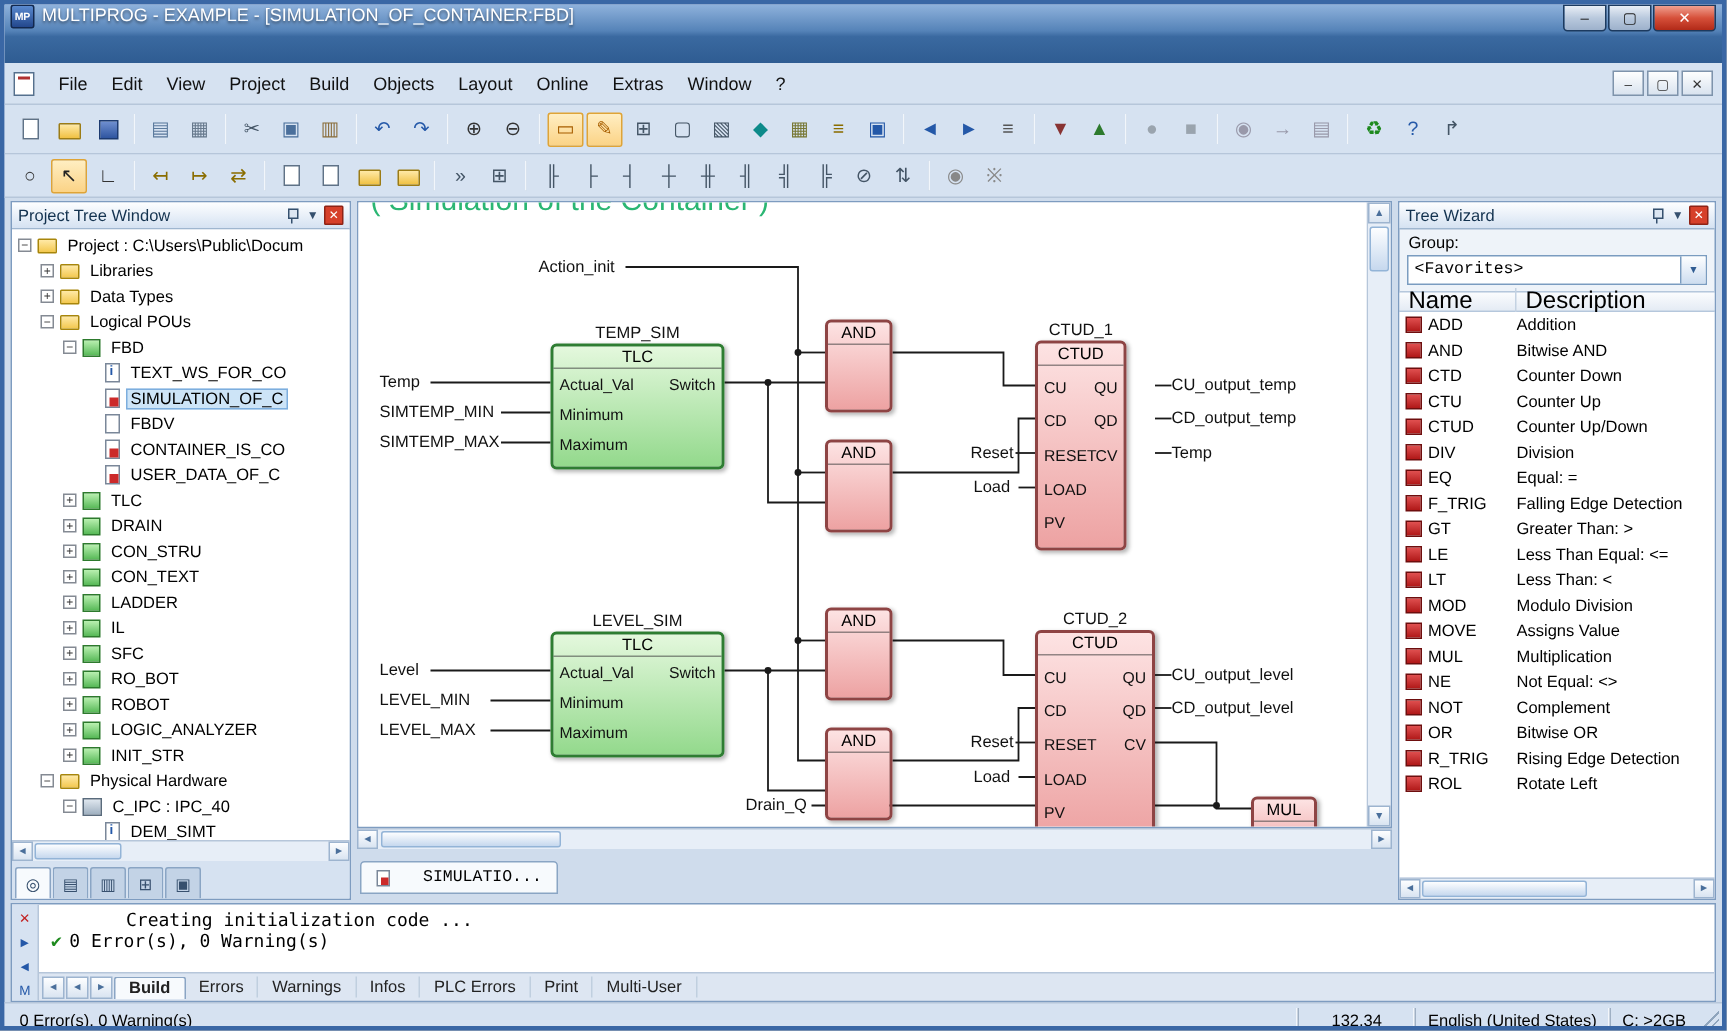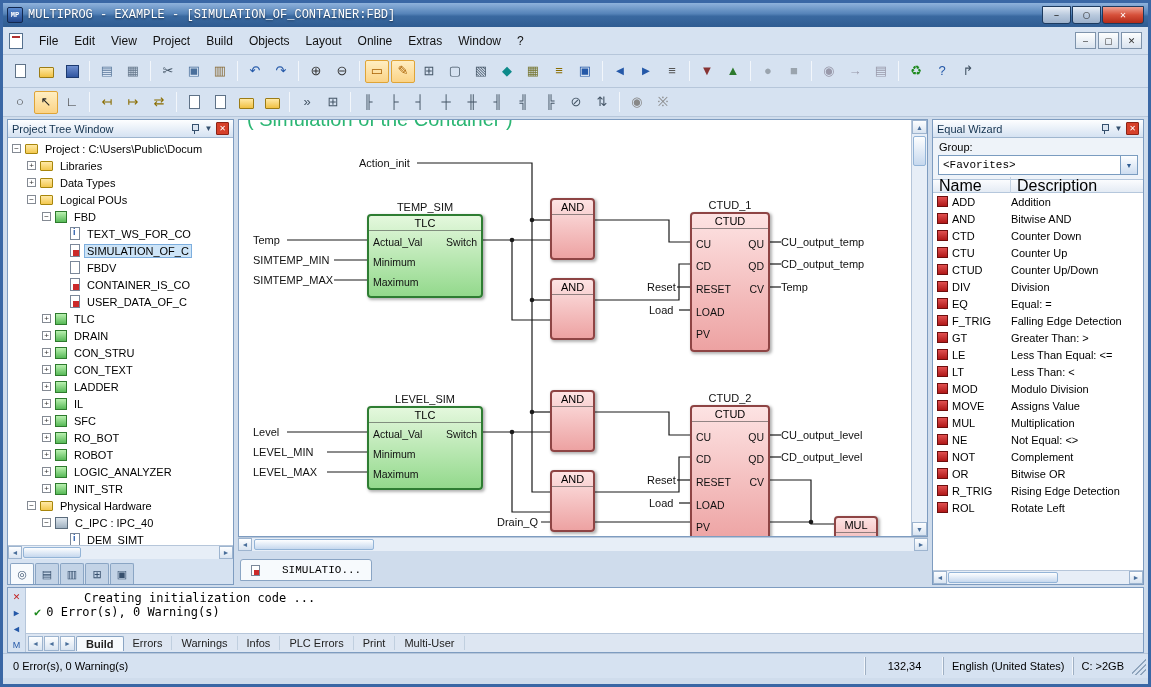--- a/index.html
+++ b/index.html
@@ -1,20 +1,20 @@
 <!DOCTYPE html>
 <html><head>
 <meta charset="utf-8">
 <style>
   html,body{margin:0;padding:0;background:#9fb4cc;font-family:"Liberation Sans",sans-serif;}
   *{box-sizing:border-box;}
   .window{position:relative;width:1151px;height:687px;border:3px solid #3a67a5;outline:1px solid #1d3a5f;background:#cfdcec;overflow:hidden;}
 
   
-  .titlebar{height:24px;background:linear-gradient(#8fb2dc,#5583b8 45%,#3a69a0 55%,#2f5c92);display:flex;align-items:center;padding:0 4px;color:#fff;font-family:Liberation Mono, monospace;}
+  .titlebar{height:39px;background:linear-gradient(#8fb2dc,#5583b8 45%,#3a69a0 55%,#2f5c92);display:flex;padding:0 4px;color:#fff;}
   .app-ico{width:16px;height:16px;background:linear-gradient(#5a8ad0,#23478c);border:1px solid #12284e;border-radius:2px;color:#fff;font-size:7px;font-weight:bold;display:flex;align-items:center;justify-content:center;margin-right:5px;flex:none;}
   .title{font-size:12px;text-shadow:0 1px 2px rgba(0,0,0,.5);white-space:nowrap;}
   .win-btns{margin-left:auto;display:flex;}
   .wbtn{width:29px;height:18px;border:1px solid #1c3least;border:1px solid #1c3a5f;background:linear-gradient(#e8eef6,#b9c9dd 50%,#9db1cb);color:#222;font-size:10px;display:flex;align-items:center;justify-content:center;border-radius:0 0 3px 3px;margin-left:1px;}
   .wbtn.close{width:42px;background:linear-gradient(#f0a090,#d6503a 50%,#b22a18);color:#fff;}
 
   
   .menubar{height:28px;background:#d6e2f1;display:flex;align-items:center;padding:0 6px;border-bottom:1px solid #b6c6da;}
   .mdi-ico{width:14px;height:16px;background:#fff;border:1px solid #55708e;margin-right:8px;flex:none;position:relative;}
   .mdi-ico::after{content:"";position:absolute;left:2px;top:2px;width:8px;height:2px;background:#b03030;}
@@ -562,21 +562,21 @@
               <span class="pin pl" style="top: 40px;">Minimum</span>
               <span class="pin pl" style="top: 60px;">Maximum</span>
               <span class="pin pr" style="top: 20px;">Switch</span>
             </div>
             <div class="blk bp" style="left: 311px; top: 78px; width: 45px; height: 62px;">
               <div class="blk-head">AND</div>
             </div>
             <div class="blk bp" style="left: 311px; top: 158px; width: 45px; height: 62px;">
               <div class="blk-head">AND</div>
             </div>
-            <div class="blk bp" style="left: 451px; top: 92px; width: 80px; height: 140px;">
+            <div class="blk bp" style="left: 451px; top: 92px; width: 61px; height: 140px;">
               <div class="blk-title">CTUD_1</div>
               <div class="blk-head">CTUD</div>
               <span class="pin pl" style="top: 24px;">CU</span>
               <span class="pin pl" style="top: 46px;">CD</span>
               <span class="pin pl" style="top: 69px;">RESET</span>
               <span class="pin pl" style="top: 92px;">LOAD</span>
               <span class="pin pl" style="top: 114px;">PV</span>
               <span class="pin pr" style="top: 24px;">QU</span>
               <span class="pin pr" style="top: 46px;">QD</span>
               <span class="pin pr" style="top: 69px;">CV</span>
@@ -648,21 +648,21 @@
           <span class="ws-mini"></span>
           <span>SIMULATIO...</span>
         </div>
       </div>
     </div>
 
     <div class="splitter"></div>
 
     <div class="panel right">
       <div class="panel-head">
-        <span class="panel-title">Equal Wizard</span>
+        <span class="panel-title">Tree Wizard</span>
         <span class="ph-ic pin-icon"></span>
         <span class="ph-ic">▼</span>
         <span class="ph-ic ph-close">✕</span>
       </div>
       <div class="wz-group-label">Group:</div>
       <div class="dropdown">
         <span class="dd-val">&lt;Favorites&gt;</span>
         <span class="dd-btn">▼</span>
       </div>
       <div class="wz-cols">

